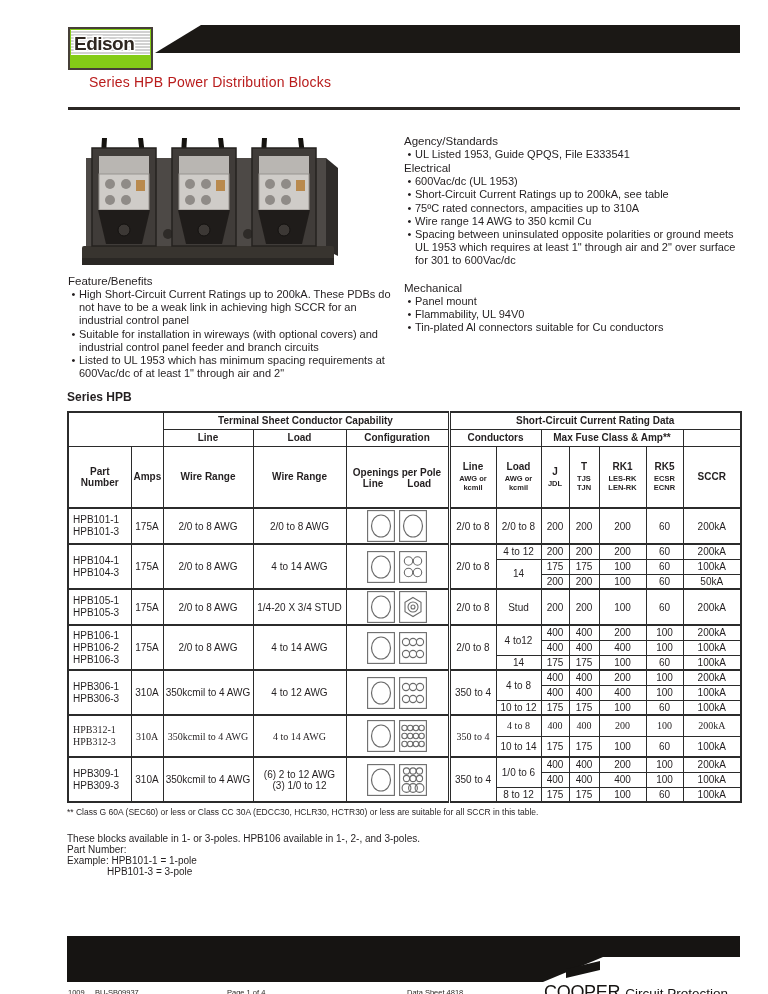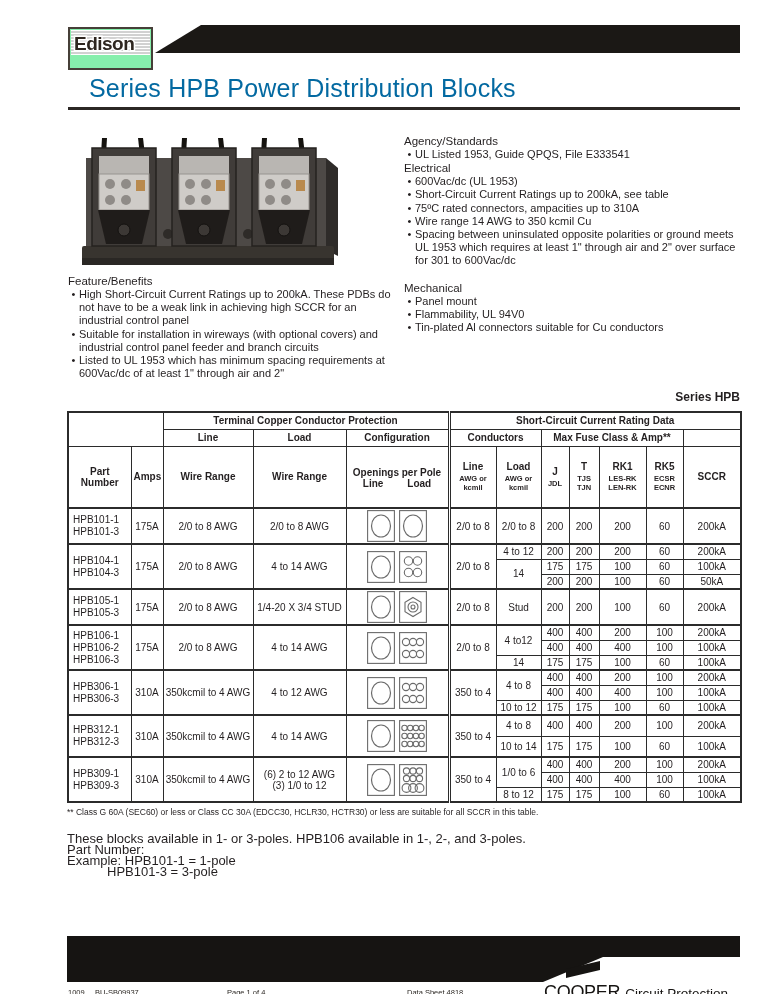--- a/index.html
+++ b/index.html
@@ -4,53 +4,53 @@
 <style>
   *{margin:0;padding:0;box-sizing:border-box}
   html,body{background:#ffffff}
   body{font-family:"Liberation Sans","DejaVu Sans",sans-serif;color:#231f20}
   .page{position:relative;width:768px;height:994px;background:#fff;overflow:hidden}
   .abs{position:absolute}
 
   
   .banner{left:155px;top:25px;width:585px;height:28px;background:#1b1815;
           clip-path:polygon(46px 0,100% 0,100% 100%,0 100%)}
-  .logo-box{left:68px;top:27px;width:85px;height:43px;border:2px solid #463f38;background:#86efac;padding:1px}
-  .doc-title{left:89px;top:74px;font-size:25px;letter-spacing:.2px;color:#0369a1}
+  .logo-box{left:68px;top:27px;width:85px;height:43px;border:2px solid #463f38;background:#84cc16;padding:1px}
+  .doc-title{left:89px;top:74px;font-size:14px;letter-spacing:.2px;color:#b91c1c}
   .rule{left:68px;top:107px;width:672px;height:2.5px;background:#2b2724}
 
   
   .photo-wrap{left:80px;top:134px}
   .right-col{left:404px;top:134px;width:338px}
   .features{left:68px;top:274px;width:334px}
   .sec-h{font-weight:normal;font-size:11.5px;line-height:14px}
   .bl{font-size:11px;line-height:13.2px}
   .bullet{display:flex}
   .bullet .dot{width:11px;text-align:center;flex:none}
   .bullet .bt{flex:1}
   .gap-top{margin-top:13px}
 
   
   .tbl-sec{left:67px;top:390px;width:673px}
-  .tbl-title{text-align:right;font-weight:bold;font-size:12px;margin-bottom:7px}
+  .tbl-title{text-align:left;font-weight:bold;font-size:12px;margin-bottom:7px}
   table.spec{border-collapse:collapse;table-layout:fixed;width:673px;font-size:10px;border:2px solid #2b2b2b}
   .spec th,.spec td{border:1px solid #2b2b2b;text-align:center;vertical-align:middle;padding:1px 2px;overflow:hidden}
   .spec th{font-size:10px;font-weight:bold}
   .h1 th,.h2 th{height:17px}
   .h3 th{height:62px;border-bottom:2px solid #2b2b2b}
   .sub{font-size:7.5px;line-height:8.5px;margin-top:3px;white-space:pre-line;font-weight:bold}
   .prl{white-space:pre-line}
   .sep{border-left:3px double #2b2b2b !important}
   .grp td{border-top:2px solid #2b2b2b}
   td.pn{text-align:left;padding-left:4px;line-height:12px}
   td.cfg svg{vertical-align:middle;margin:0 2px}
   .open-wrap{height:56px;display:flex;flex-direction:column;justify-content:center;padding:4px 2px 2px}
   .open-sub{display:flex;justify-content:center;gap:24px}
   .fn{font-size:8.5px;line-height:11.5px;margin-top:4px}
-  .avail{font-size:13px;line-height:11px;margin-top:14px}
+  .avail{font-size:10px;line-height:11px;margin-top:14px}
   .indent{padding-left:40px}
 
   
   .footer{left:67px;top:936px;width:673px;height:80px}
   .ft-small{position:absolute;top:52px;font-size:7.5px;color:#2a2622;white-space:nowrap}
   .brand{position:absolute;top:46px;left:477px;white-space:nowrap;color:#161412}
   .brand-bold{font-size:18px;font-weight:normal;letter-spacing:-.3px}
   .brand-rest{font-size:13.5px;margin-left:5px}
 </style>
 </head>
@@ -210,21 +210,21 @@
           <col style="width:45px">
           <col style="width:28px">
         <col style="width:30px">
           <col style="width:47px">
           <col style="width:37px">
           <col style="width:58px">
       </colgroup>
       <thead>
         <tr class="h1">
           <th colspan="2" rowspan="2"></th>
-          <th colspan="3">Terminal Copper Conductor Protection</th>
+          <th colspan="3">Terminal Sheet Conductor Capability</th>
           <th colspan="7" class="sep">Short-Circuit Current Rating Data</th>
         </tr>
         <tr class="h2">
           <th>Line</th>
           <th>Load</th>
           <th>Configuration</th>
           <th colspan="2" class="sep">Conductors</th>
           <th colspan="4">Max Fuse Class &amp; Amp**</th>
           <th></th>
         </tr>
@@ -435,21 +435,21 @@
             <td>100kA</td>
           </tr>
           <tr style="height: 15px;">
             <td>10 to 12</td>
             <td>175</td>
             <td>175</td>
             <td>100</td>
             <td>60</td>
             <td>100kA</td>
           </tr>
-          <tr class="grp" style="height: 21px;">
+          <tr class="grp" style="height: 21px; font-family: Liberation Serif, serif;">
             <td rowspan="2" class="pn prl">HPB312-1
 HPB312-3</td>
             <td rowspan="2">310A</td>
             <td rowspan="2">350kcmil to 4 AWG</td>
             <td rowspan="2" class="prl">4 to 14 AWG</td>
             <td rowspan="2" class="cfg"><svg width="28" height="32" viewBox="0 0 28 32">
                 <rect x="0.6" y="0.6" width="26.8" height="30.8" fill="#fff" stroke="#6b6b6b" stroke-width="1.1"></rect>
                 <ellipse cx="14" cy="16" rx="9.5" ry="11" fill="none" stroke="#6b6b6b" stroke-width="1.2"></ellipse>
               </svg><svg width="28" height="32" viewBox="0 0 28 32">
                 <rect x="0.6" y="0.6" width="26.8" height="30.8" fill="#fff" stroke="#6b6b6b" stroke-width="1.1"></rect>

